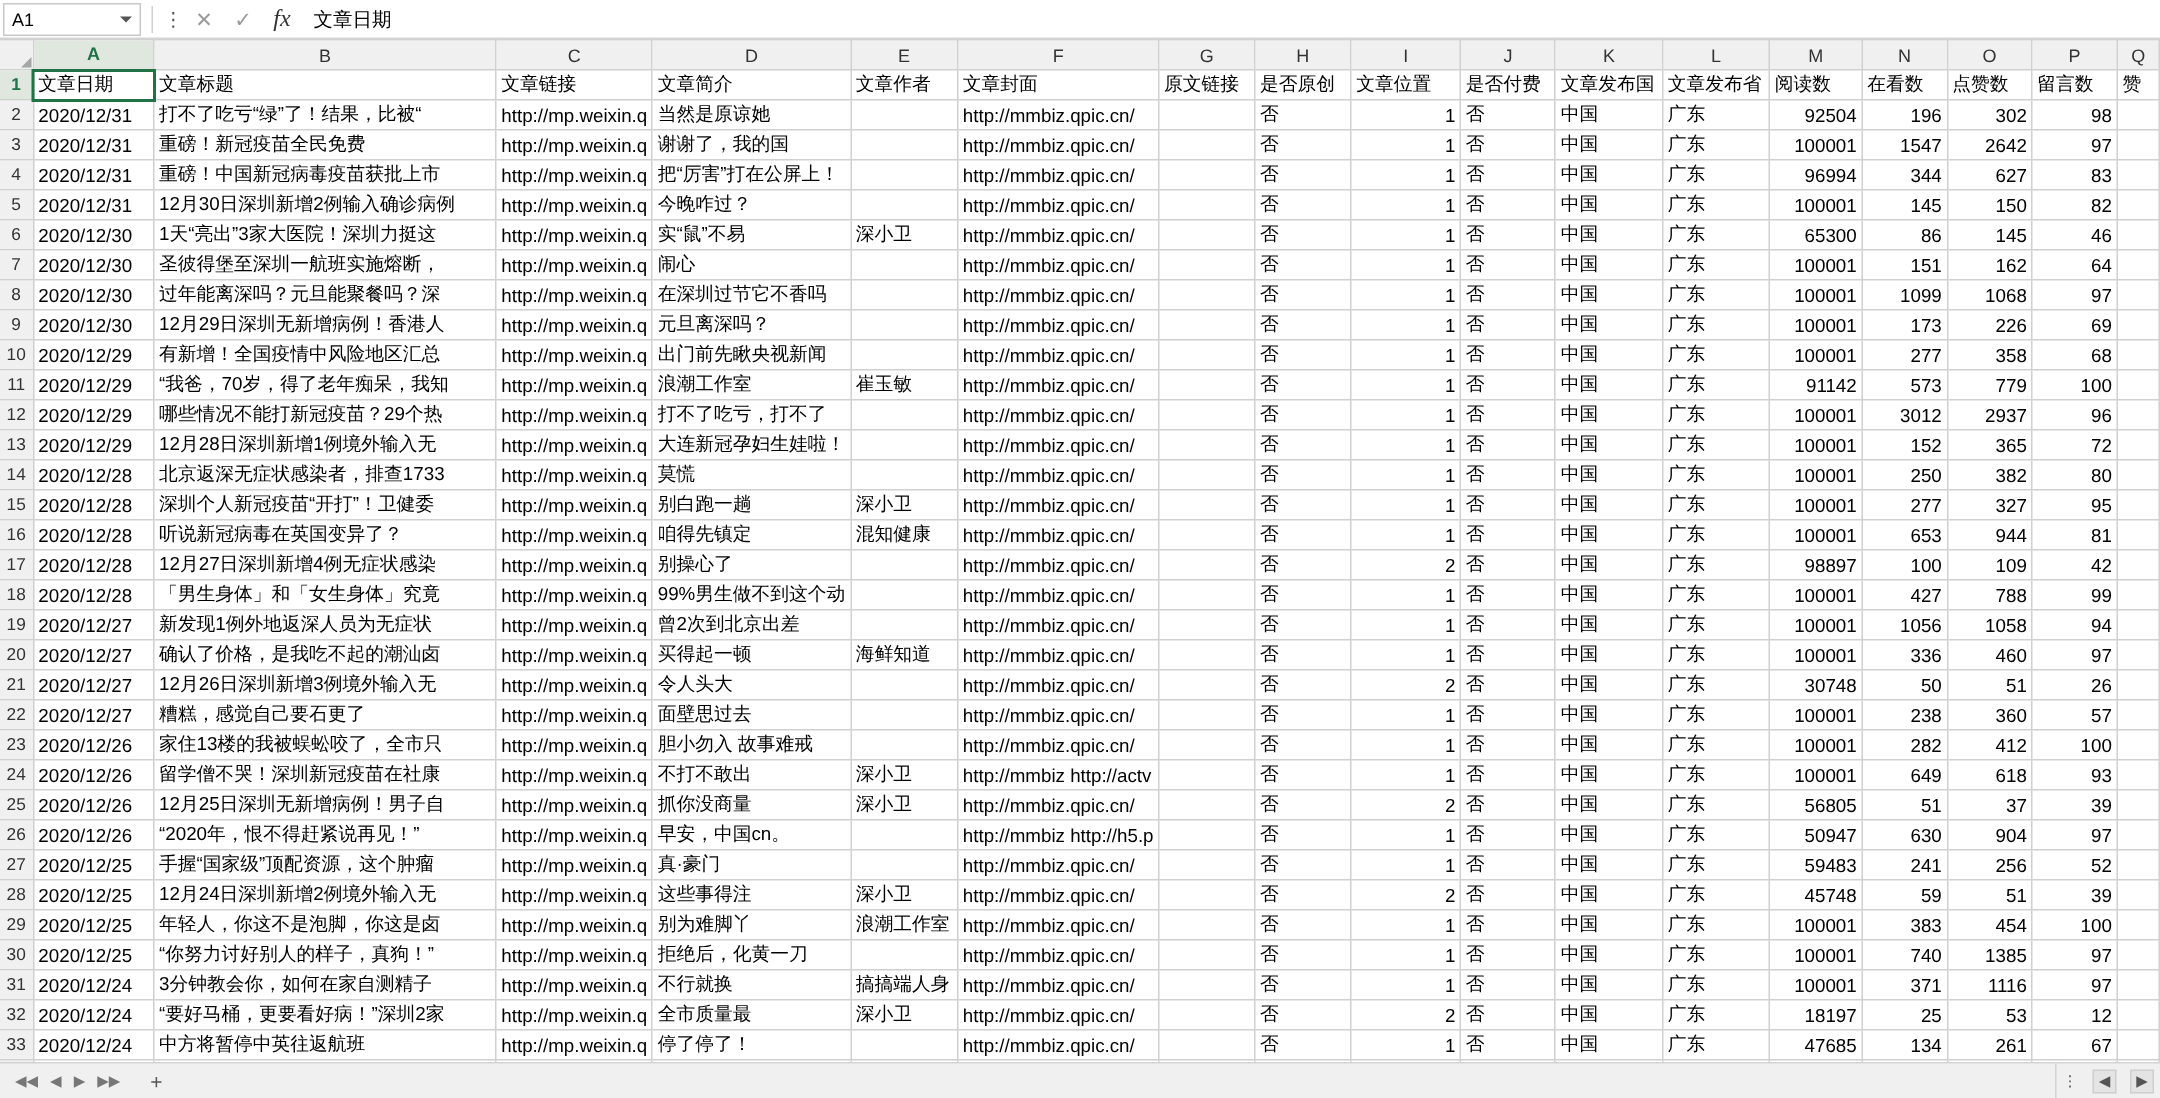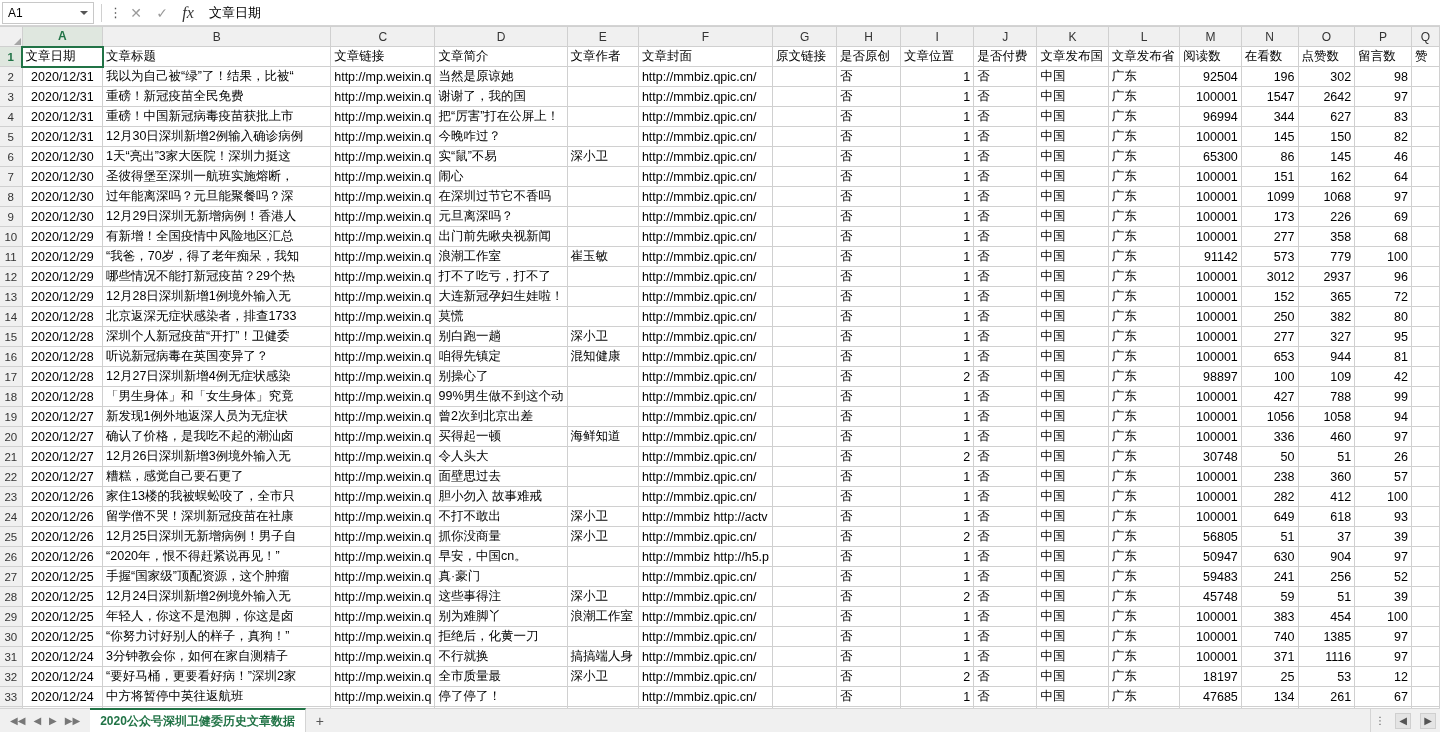--- a/index.html
+++ b/index.html
@@ -108,21 +108,21 @@
     font-weight: normal;
     width: 26px;
     border-right: 1px solid #b5b5b5;
   }
   td.rowhdr.hdr1 {
     background: #dfe7df;
     color: #217346;
     font-weight: bold;
   }
   td.num { text-align: right; padding-right: 4px; }
-  td.date { text-align: center; padding-right: 4px; }
+  td.date { text-align: left; padding-right: 4px; }
   tr.header-row td {
     font-weight: normal;
   }
   td.selected-cell {
     outline: 2px solid #217346;
     outline-offset: -1px;
     position: relative;
     z-index: 3;
   }
 
@@ -245,21 +245,21 @@
             <td>文章发布省</td>
             <td>阅读数</td>
             <td>在看数</td>
             <td>点赞数</td>
             <td>留言数</td>
             <td>赞</td>
           </tr>
           <tr>
             <td class="rowhdr">2</td>
             <td class="date">2020/12/31</td>
-            <td>我以为自己被“绿”了！结果，比被“</td>
+            <td>打不了吃亏“绿”了！结果，比被“</td>
             <td>http://mp.weixin.q</td>
             <td>当然是原谅她</td>
             <td></td>
             <td>http://mmbiz.qpic.cn/</td>
             <td></td>
             <td class="">否</td>
             <td class="num">1</td>
             <td class="">否</td>
             <td>中国</td>
             <td>广东</td>
@@ -913,21 +913,20 @@
     </table>
   </div>
 
   <div class="tabbar">
     <div class="tab-nav">
       <span>◀◀</span>
       <span>◀</span>
       <span>▶</span>
       <span>▶▶</span>
     </div>
-    <div class="sheet-tab">2020公众号深圳卫健委历史文章数据</div>
     <div class="add-sheet">+</div>
     <div class="tabbar-spacer"></div>
     <div class="hscroll">
       <span class="dots">⋮</span>
       <span class="sbtn">◀</span>
       <span class="sbtn">▶</span>
     </div>
   </div>
 </div>
 

